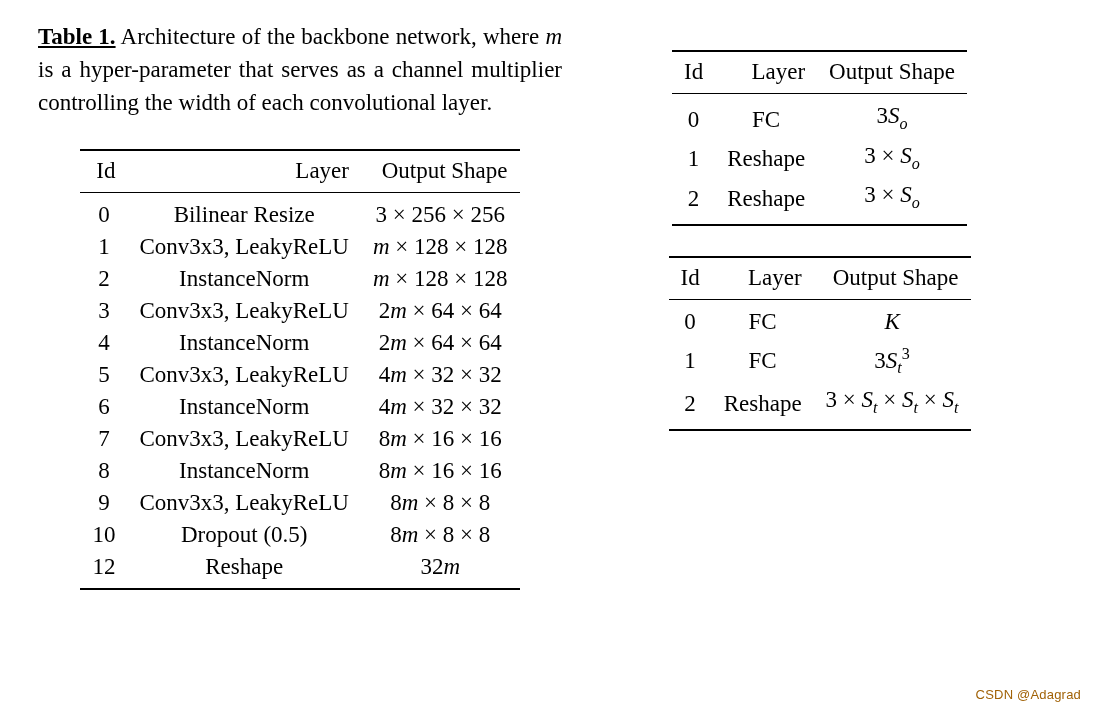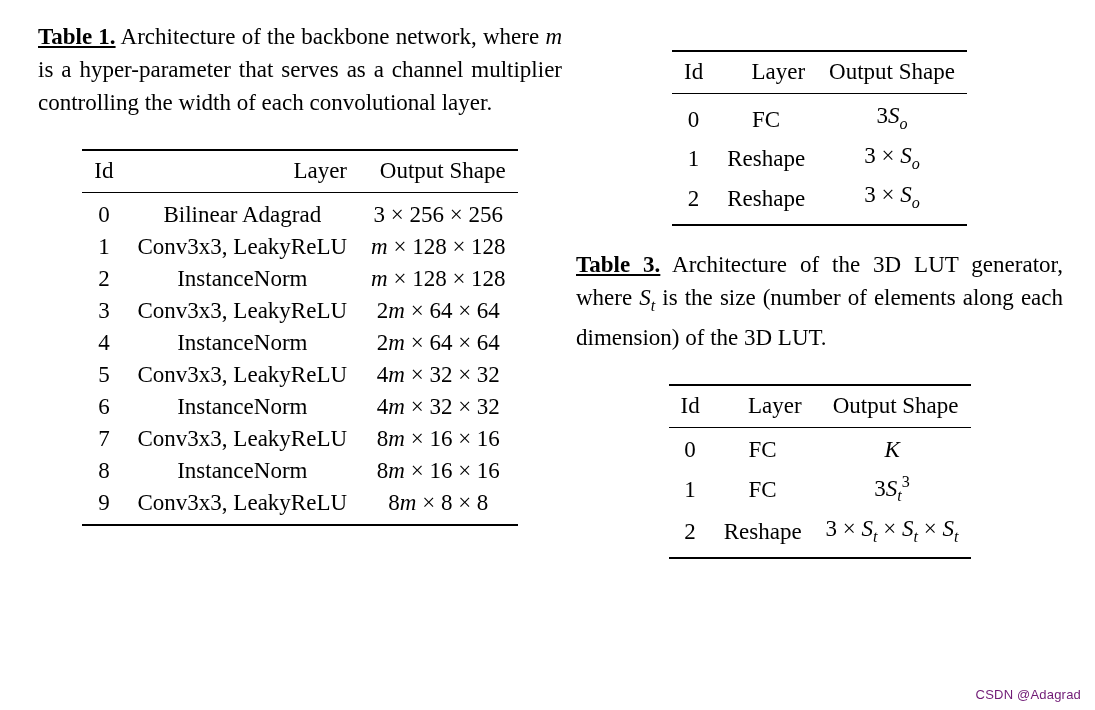--- a/index.html
+++ b/index.html
@@ -49,21 +49,21 @@
   .caption.second { margin-top: 22px; }
 
   sub { font-size: 70%; }
   sup { font-size: 70%; }
 
   .watermark {
     position: absolute;
     right: 14px; bottom: 8px;
     font-family: "Liberation Sans", "DejaVu Sans", sans-serif;
     font-size: 13px;
-    color: #701a75;
+    color: #a16207;
     letter-spacing: 0.2px;
   }
 </style>
 </head>
 <body>
 
 <div>
 
   <div class="col col-left">
     <p class="caption"><span class="cap-label">Table 1.</span> <span>Architecture of the backbone network, where <i>m</i> is a hyper-parameter that serves as a channel multiplier controlling the width of each convolutional layer.</span></p>
@@ -72,21 +72,21 @@
       <thead>
         <tr>
           <th>Id</th>
           <th>Layer</th>
           <th>Output Shape</th>
         </tr>
       </thead>
       <tbody>
           <tr>
             <td>0</td>
-            <td>Bilinear Adagrad</td>
+            <td>Bilinear Resize</td>
             <td>3 × 256 × 256</td>
           </tr>
           <tr>
             <td>1</td>
             <td>Conv3x3, LeakyReLU</td>
             <td><i>m</i> × 128 × 128</td>
           </tr>
           <tr>
             <td>2</td>
             <td>InstanceNorm</td>
@@ -119,20 +119,30 @@
           </tr>
           <tr>
             <td>8</td>
             <td>InstanceNorm</td>
             <td>8<i>m</i> × 16 × 16</td>
           </tr>
           <tr>
             <td>9</td>
             <td>Conv3x3, LeakyReLU</td>
             <td>8<i>m</i> × 8 × 8</td>
+          </tr>
+          <tr>
+            <td>10</td>
+            <td>Dropout (0.5)</td>
+            <td>8<i>m</i> × 8 × 8</td>
+          </tr>
+          <tr>
+            <td>12</td>
+            <td>Reshape</td>
+            <td>32<i>m</i></td>
           </tr>
         </tbody>
     </table>
   </div>
 
   <div class="col col-right">
 
     <table class="arch">
       <thead>
         <tr>
@@ -153,21 +163,20 @@
             <td>3 × <i>S</i><sub><i>o</i></sub></td>
           </tr>
           <tr>
             <td>2</td>
             <td>Reshape</td>
             <td>3 × <i>S</i><sub><i>o</i></sub></td>
           </tr>
         </tbody>
     </table>
 
-    <p class="caption second"><span class="cap-label">Table 3.</span> <span>Architecture of the 3D LUT generator, where <i>S</i><sub><i>t</i></sub> is the size (number of elements along each dimension) of the 3D LUT.</span></p>
 
     <table class="arch">
       <thead>
         <tr>
           <th>Id</th>
           <th>Layer</th>
           <th>Output Shape</th>
         </tr>
       </thead>
       <tbody>

